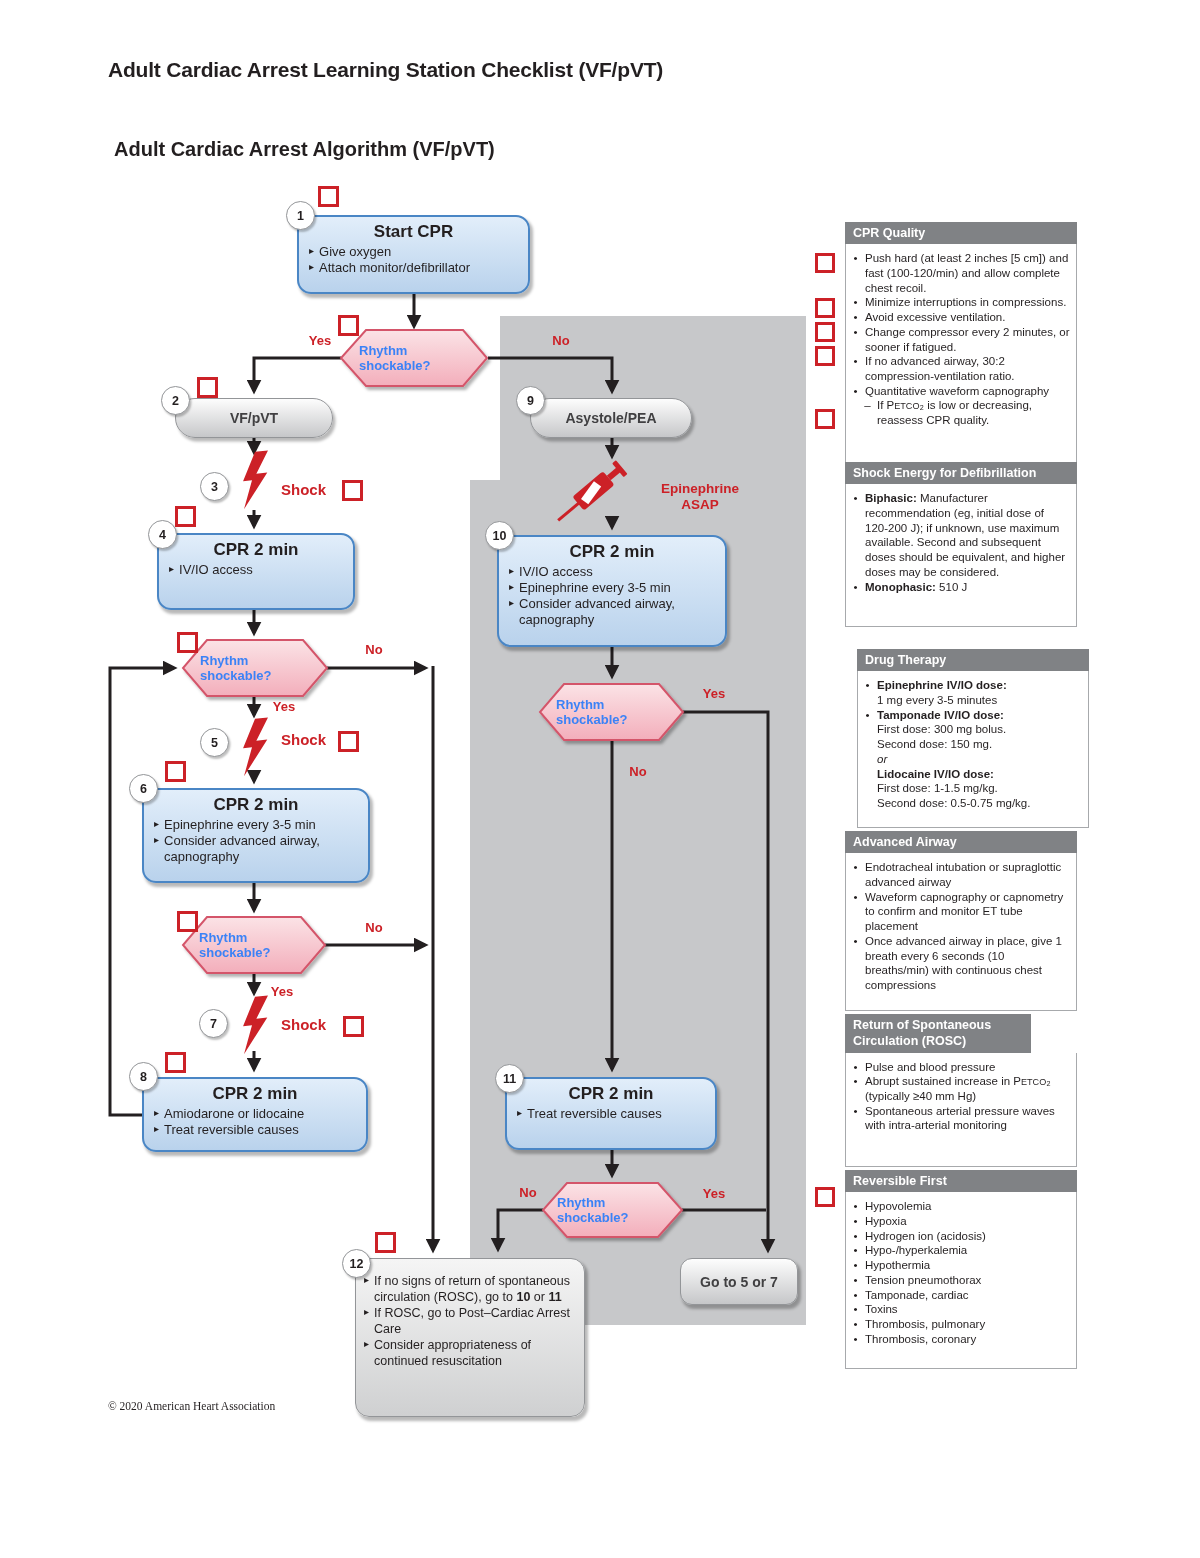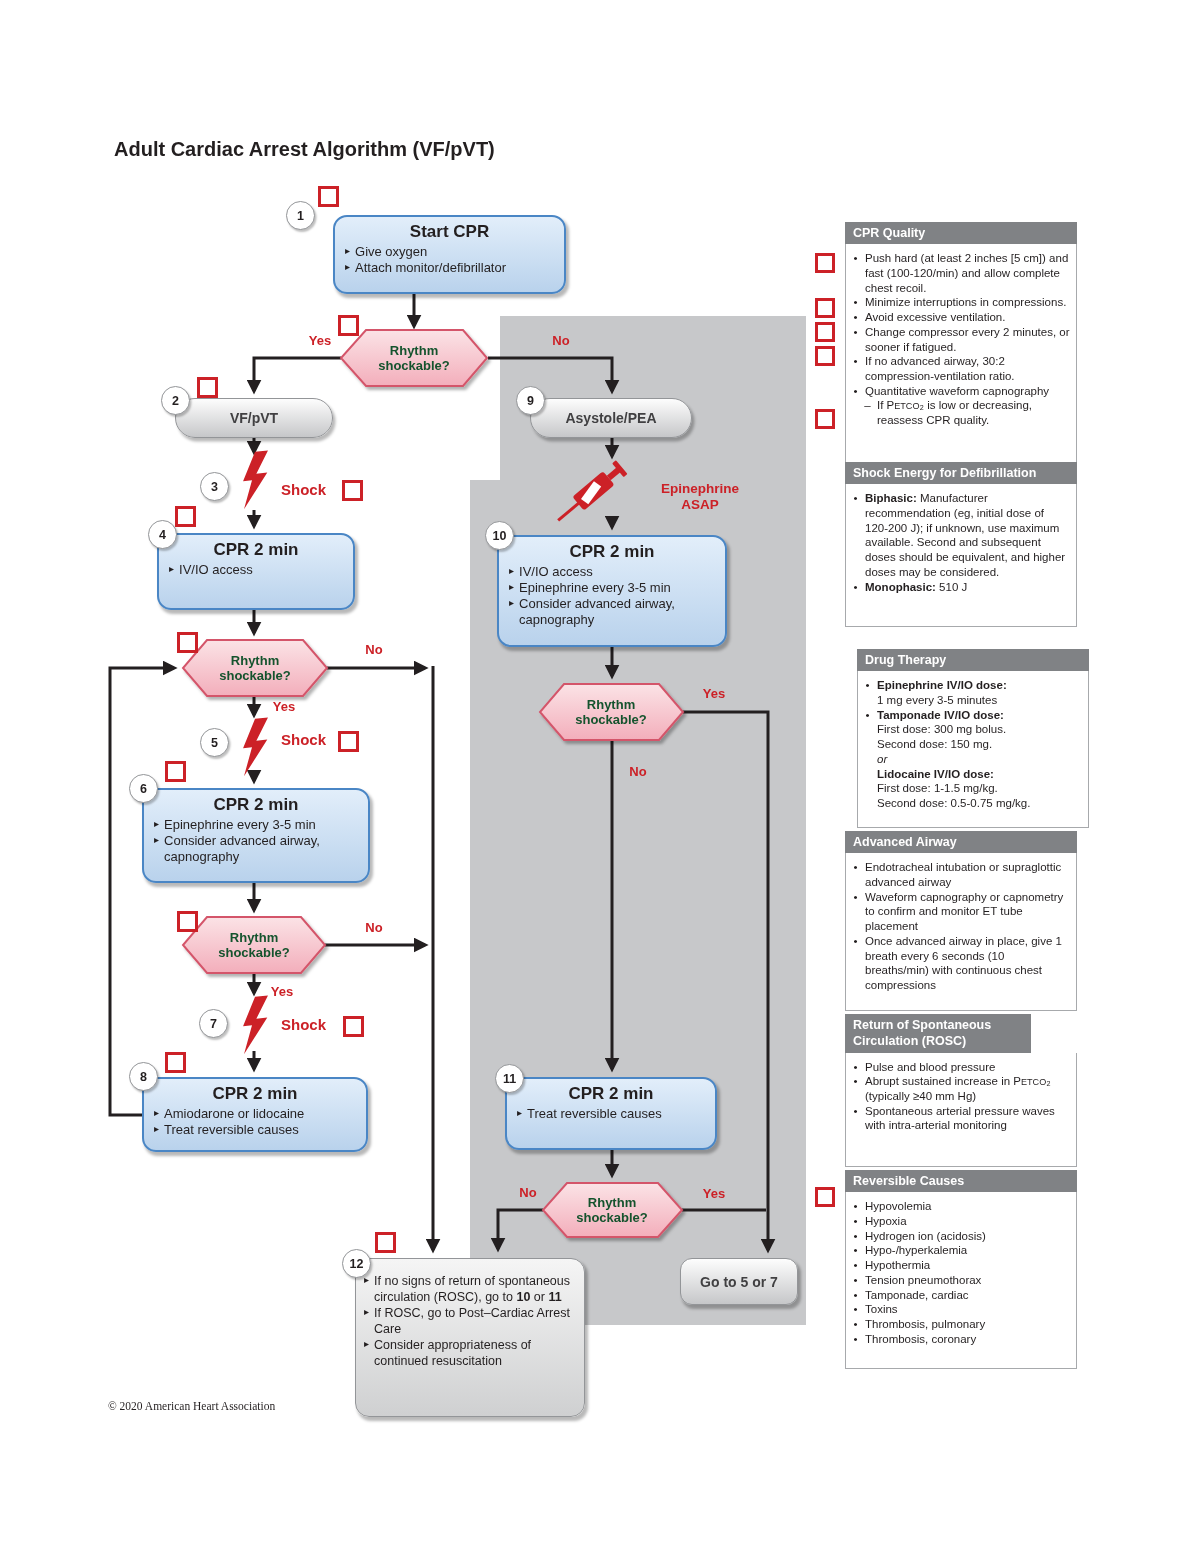--- a/index.html
+++ b/index.html
@@ -23,22 +23,22 @@
   .goto{border-radius:12px;}
   .graybox{background:linear-gradient(#f5f5f5,#cfd0d1);border:1.5px solid #939598;border-radius:14px;
         box-shadow:2.5px 3.5px 3px rgba(0,0,0,0.28);padding:14px 8px 8px 8px;}
   .node-title{text-align:center;font-weight:bold;font-size:17px;margin:5px 0 2px 0;}
   .node-bullets{padding:0 6px 0 10px;}
   .node-bullets .li{display:flex;gap:5px;font-size:13px;line-height:1.24;}
   .node-bullets .marker{font-size:10px;line-height:inherit;padding-top:1px;}
   .graybox .li{display:flex;gap:5px;font-size:12.5px;line-height:1.28;}
   .graybox .marker{font-size:10px;padding-top:1px;}
   
-  .hexlabel{position:absolute;z-index:3;width:110px;text-align:center;font-weight:bold;font-size:13px;
-            line-height:1.18;color:#14532d;}
+  .hexlabel{position:absolute;z-index:3;width:110px;text-align:left;font-weight:bold;font-size:13px;
+            line-height:1.18;color:#3b82f6;}
   .flowlabel{position:absolute;z-index:3;font-weight:bold;color:#cc2127;font-size:13px;text-align:center;}
   .shocklabel{font-size:15px;text-align:left;}
   .epilabel{font-size:13.5px;width:110px;line-height:1.2;text-align:center;}
   
   .numcircle{position:absolute;z-index:3;width:27px;height:27px;border-radius:50%;background:#fff;
              border:1.5px solid #939598;box-shadow:1.5px 2px 2px rgba(0,0,0,0.25);
              display:flex;align-items:center;justify-content:center;font-weight:bold;font-size:12.5px;}
   
   .cb{position:absolute;z-index:4;width:15px;height:15px;background:#fff;border:3px solid #cc2127;}
   .cb.small{width:14px;height:14px;}
@@ -51,20 +51,21 @@
   .sb-body .marker{width:7px;text-align:center;flex:none;}
   .sb-body .li.dash{padding-left:12px;}
   .sm{font-size:79%;}
   em{font-style:italic;}
 </style>
 </head>
 <body>
 
 <div id="canvas">
 
+  <div id="page-title">Adult Cardiac Arrest Learning Station Checklist (VF/pVT)</div>
   <div id="algo-title">Adult Cardiac Arrest Algorithm (VF/pVT)</div>
 
   <div class="gray-panel" style="left:500px;top:316px;width:306px;height:1009px;"></div>
   <div class="gray-panel" style="left:470px;top:480px;width:30px;height:845px;"></div>
 
   <svg id="connectors" width="1200" height="1558">
     <defs>
       <marker id="ah" markerWidth="5" markerHeight="5" refX="3.8" refY="2.5" orient="auto">
         <path d="M0,0 L5,2.5 L0,5 Z" fill="#231f20"></path>
       </marker>
@@ -118,21 +119,21 @@
       <g transform="translate(598,487) rotate(-40)">
         <rect x="-52" y="-1.5" width="28" height="3"></rect>
         <rect x="-26" y="-9" width="40" height="18" rx="3"></rect>
         <rect x="-20" y="-4.5" width="22" height="9" fill="#ffffff" transform="rotate(-14 -9 0)"></rect>
         <rect x="14" y="-3" width="13" height="6"></rect>
         <rect x="26" y="-9" width="5" height="18" rx="1"></rect>
       </g>
     </g>
   </svg>
 
-  <div class="node blue" style="left:297px;top:215px;width:233px;height:79px;margin-left:36px;">
+  <div class="node blue" style="left:297px;top:215px;width:233px;height:79px;">
     <div class="node-title">Start CPR</div>
     <div class="node-bullets">
         <div class="li">
           <span class="marker">▸</span>
           <span class="litext"><span>Give oxygen</span></span>
         </div>
         <div class="li">
           <span class="marker">▸</span>
           <span class="litext"><span>Attach monitor/defibrillator</span></span>
         </div>
@@ -380,21 +381,21 @@
           <span class="litext"><span>Abrupt sustained increase in P</span><span class="sm">ETCO</span><span>₂ (typically ≥40 mm Hg)</span></span>
         </div>
         <div class="li">
           <span class="marker">•</span>
           <span class="litext"><span>Spontaneous arterial pressure waves with intra-arterial monitoring</span></span>
         </div>
       </div>
   </section>
 
   <section class="sb" style="top:1170px;">
-    <div class="sb-head">Reversible Causes</div>
+    <div class="sb-head">Reversible First</div>
     <div class="sb-body" style="height:177px;">
         <div class="li">
           <span class="marker">•</span>
           <span class="litext"><span>Hypovolemia</span></span>
         </div>
         <div class="li">
           <span class="marker">•</span>
           <span class="litext"><span>Hypoxia</span></span>
         </div>
         <div class="li">

